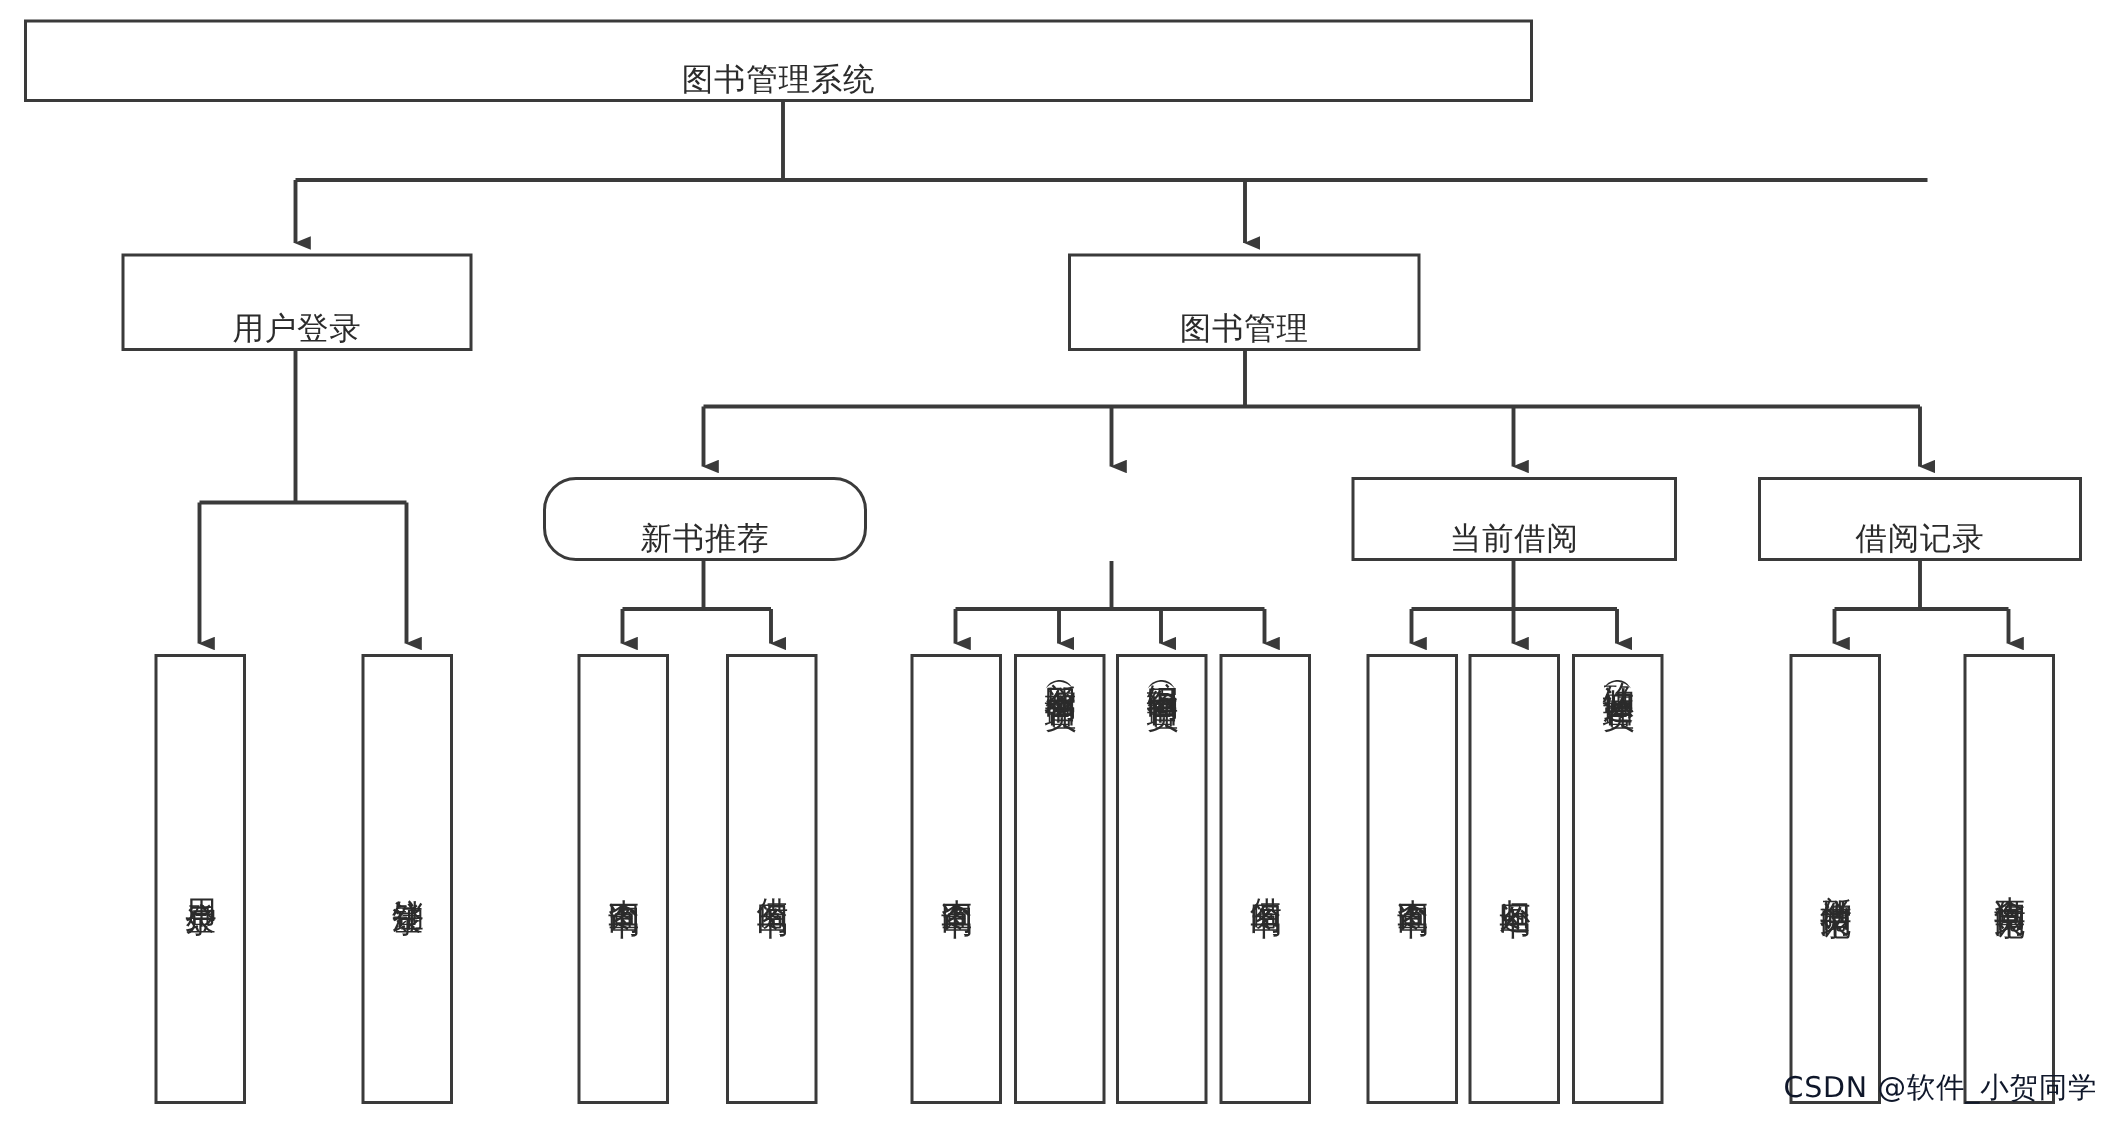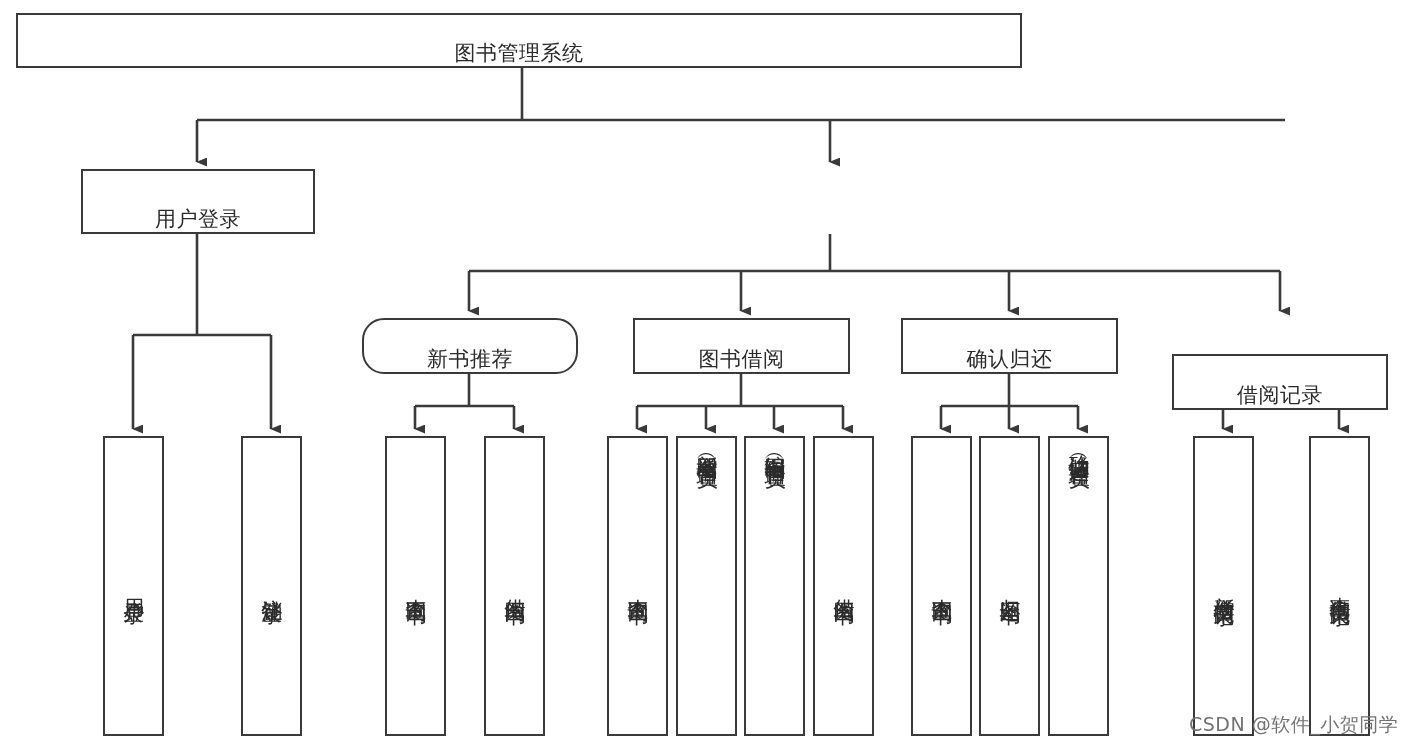--- a/index.html
+++ b/index.html
@@ -60,21 +60,21 @@
     white-space: nowrap;
   }
   .node.vertical.centered {
     align-items: center;
   }
   .watermark {
     position: absolute;
     left: 1189px;
     top: 712px;
     font-size: 19px;
-    color: #737373;
+    color: #0f172a;
     letter-spacing: 0.5px;
     white-space: nowrap;
   }
 </style>
 </head>
 <body>
 
 <div id="diagram-root">
 
   <svg class="connectors" viewBox="0 0 1405 747">
@@ -127,31 +127,31 @@
     </g>
   </svg>
 
   <div class="node horizontal" style="left:16px; top:13px; width:1006px; height:55px;">
     <span class="label">图书管理系统</span>
   </div>
 
   <div class="node horizontal" style="left:81px; top:169px; width:234px; height:65px;">
     <span class="label">用户登录</span>
   </div>
+  <div class="node horizontal" style="left:712px; top:169px; width:235px; height:65px;">
+    <span class="label">图书管理</span>
+  </div>
 
   <div class="node horizontal" style="left:362px; top:318px; width:216px; height:56px;border-radius:22px;">
     <span class="label">新书推荐</span>
   </div>
-  <div class="node horizontal" style="left:633px; top:318px; width:217px; height:56px;">
-    <span class="label">图书借阅</span>
+  <div class="node horizontal" style="left:901px; top:318px; width:217px; height:56px;">
+    <span class="label">当前借阅</span>
   </div>
-  <div class="node horizontal" style="left:901px; top:318px; width:217px; height:56px;">
-    <span class="label">确认归还</span>
-  </div>
-  <div class="node horizontal" style="left:1172px; top:318px; width:216px; height:56px;margin-top:36px;">
+  <div class="node horizontal" style="left:1172px; top:318px; width:216px; height:56px;">
     <span class="label">借阅记录</span>
   </div>
 
   <div class="node vertical centered" style="left:103px; top:436px; width:61px; height:300px;">
     <span class="label">用户登录</span>
   </div>
   <div class="node vertical centered" style="left:241px; top:436px; width:61px; height:300px;">
     <span class="label">注销登录</span>
   </div>
 

